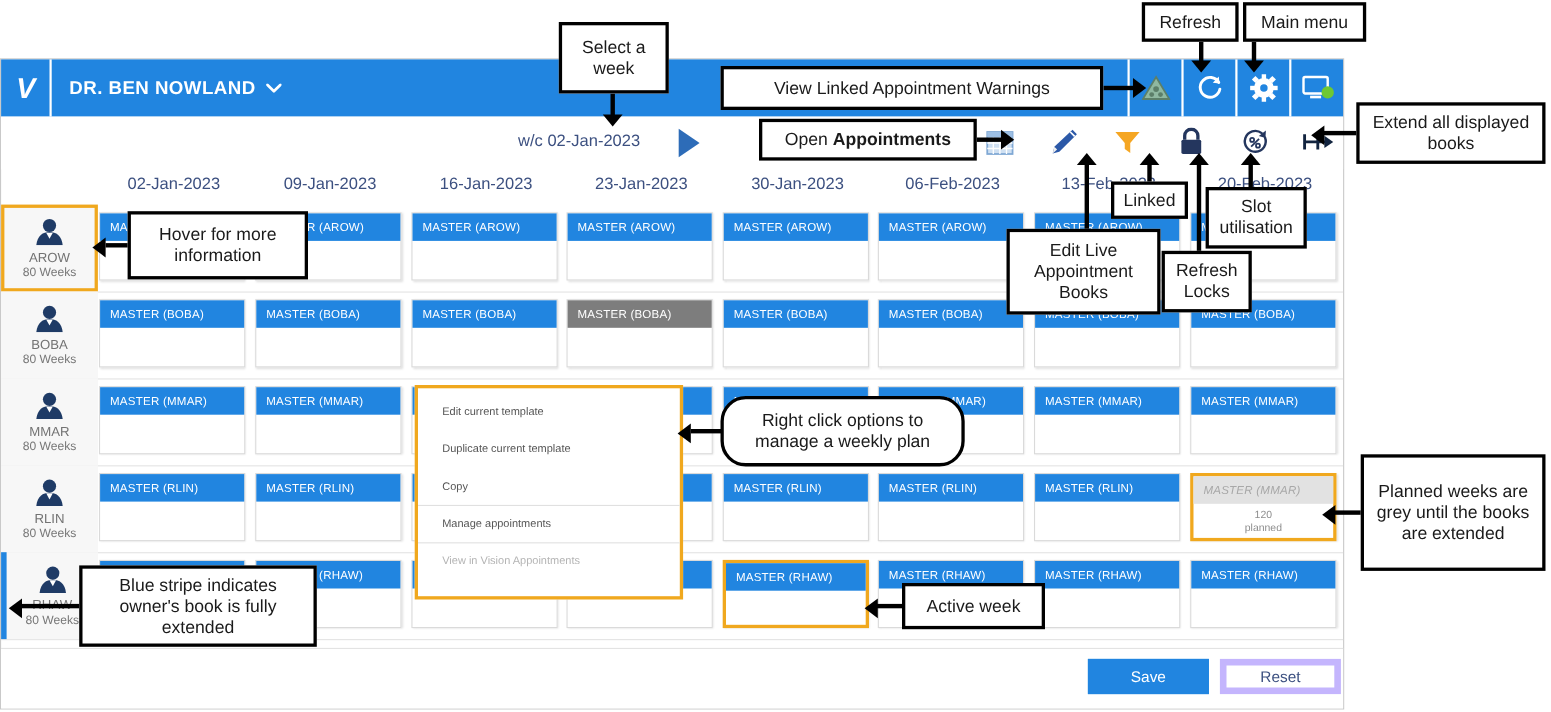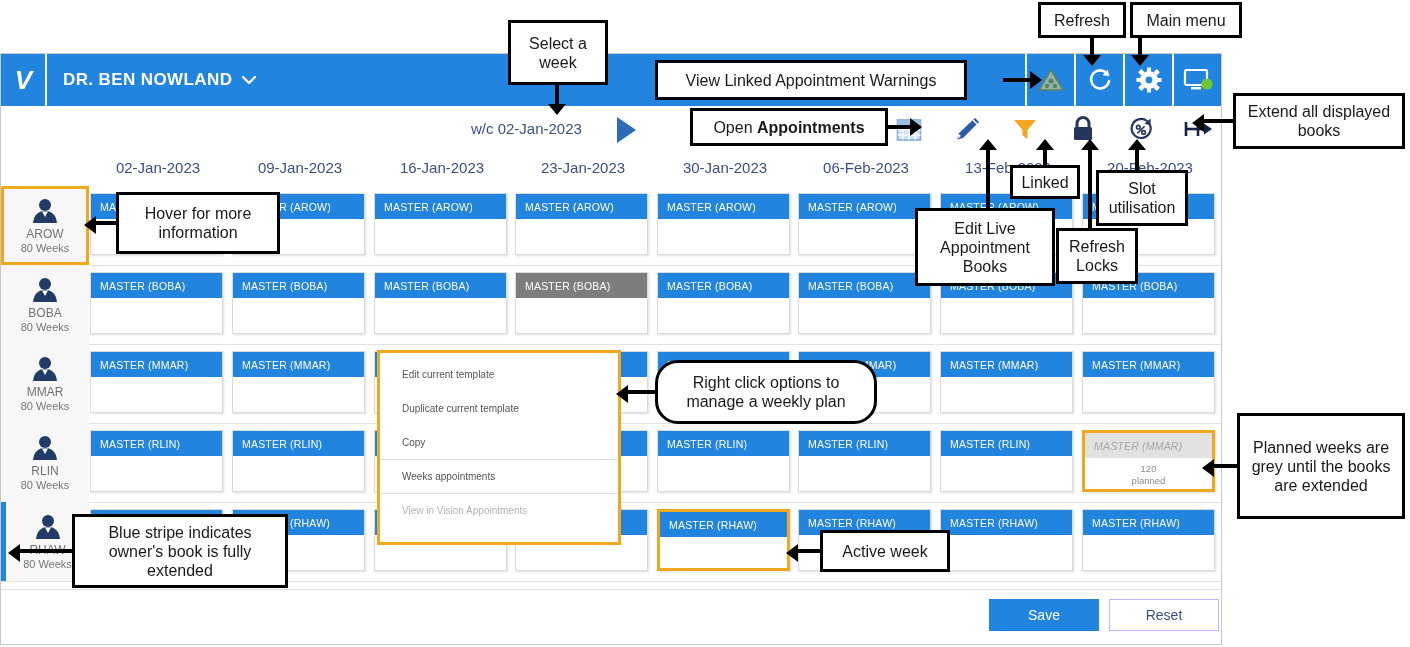--- a/index.html
+++ b/index.html
@@ -54,21 +54,21 @@
   .cell.active{border:3px solid #f0a81e;}
   .cell.sel-orange{border:3px solid #f0a81e;}
   .cell .body{height:100%;position:relative;}
   .planned-body{text-align:center;font-size:9.5px;color:#8d8d8d;line-height:12px;padding-top:5px;}
 
   
   .footer{position:absolute;left:0;right:0;bottom:0;height:54px;background:#ffffff;border-top:1px solid #e3e3e3;}
   .btn{position:absolute;top:9px;height:32px;width:110px;font-size:14px;
        display:flex;align-items:center;justify-content:center;box-sizing:border-box;}
   .btn-save{right:122px;background:#2185e0;color:#ffffff;border:1px solid #2185e0;}
-  .btn-reset{right:2px;background:#ffffff;color:#3c5080;border:1px solid #c4b5fd;}
+  .btn-reset{right:2px;background:#ffffff;color:#3c5080;border:6px solid #c4b5fd;}
 
   
   #ctxmenu{position:absolute;left:376px;top:296px;width:244px;height:195px;background:#ffffff;
            border:3px solid #f0a81e;box-sizing:border-box;padding:4px 0;}
   .mi{height:34px;display:flex;align-items:center;padding-left:22px;font-size:10px;color:#555555;box-sizing:border-box;}
   .mi.sep{border-top:1px solid #e0e0e0;}
   .mi.disabled{color:#b4b4b4;}
 
   
   .callout{position:absolute;background:#ffffff;border:3px solid #000000;box-sizing:border-box;
@@ -443,32 +443,32 @@
 
   <div class="footer">
     <div class="btn btn-save">Save</div>
     <div class="btn btn-reset">Reset</div>
   </div>
 
   <div id="ctxmenu">
       <div class="mi">Edit current template</div>
       <div class="mi">Duplicate current template</div>
       <div class="mi">Copy</div>
-      <div class="mi sep">Weeks appointments</div>
+      <div class="mi sep">Manage appointments</div>
       <div class="mi disabled sep">View in Vision Appointments</div>
     </div>
 </div>
 
 <div id="annlayer">
 
   <div class="callout" style="left:508px;top:20px;width:100px;height:65px;">Select a week</div>
   <div class="ann-line" style="left:555px;top:85px;width:4px;height:24px;"></div>
   <div class="arrow down" style="left:548px;top:104px;"></div>
 
-  <div class="callout" style="left:655px;top:60px;width:312px;height:40px;">View Linked Appointment Warnings</div>
+  <div class="callout" style="left:655px;top:60px;width:348px;height:40px;">View Linked Appointment Warnings</div>
   <div class="ann-line" style="left:1003px;top:78px;width:32px;height:4px;"></div>
   <div class="arrow right" style="left:1030px;top:71px;"></div>
 
   <div class="callout" style="left:1038px;top:2px;width:88px;height:36px;">Refresh</div>
   <div class="ann-line" style="left:1090px;top:38px;width:4px;height:22px;"></div>
   <div class="arrow down" style="left:1083px;top:55px;"></div>
 
   <div class="callout" style="left:1130px;top:2px;width:112px;height:36px;">Main menu</div>
   <div class="ann-line" style="left:1138px;top:38px;width:4px;height:22px;"></div>
   <div class="arrow down" style="left:1131px;top:55px;"></div>

